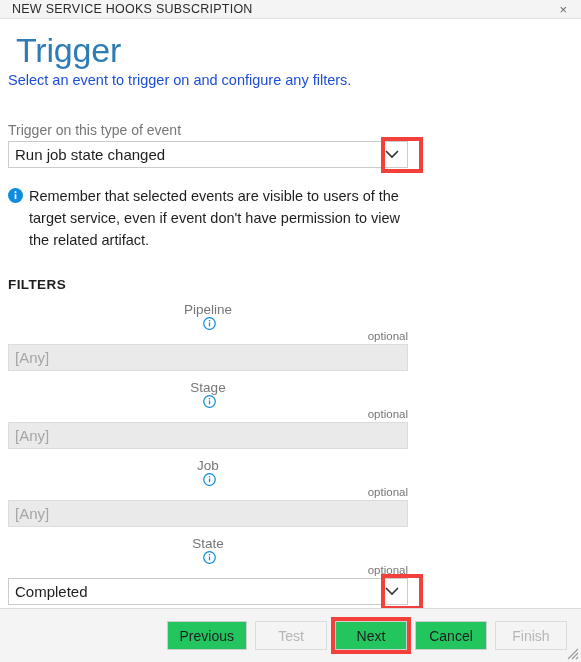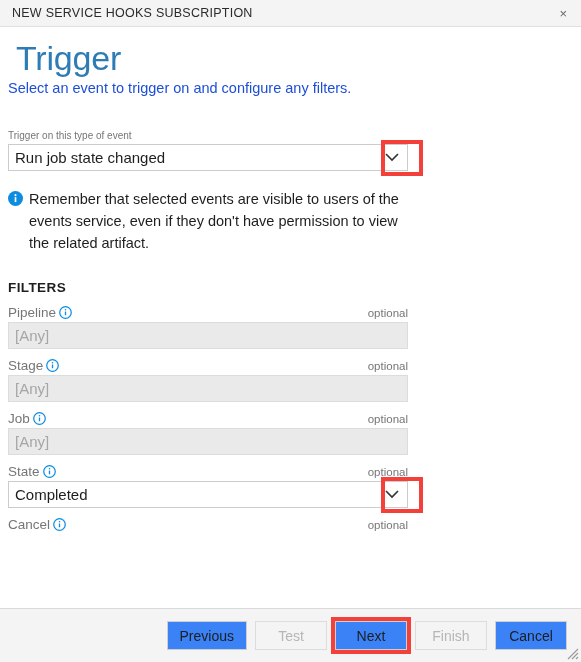--- a/index.html
+++ b/index.html
@@ -11,21 +11,21 @@
     height: 662px;
     background: #ffffff;
     font-family: "Liberation Sans", sans-serif;
     color: #1e1e1e;
     overflow: hidden;
     position: relative;
   }
 
   
   .titlebar {
-    height: 27px;
+    height: 19px;
     background: #f4f4f4;
     border-bottom: 1px solid #e0e0e0;
     display: flex;
     align-items: center;
     justify-content: space-between;
     padding: 0 10px 0 12px;
     box-sizing: border-box;
   }
   .titlebar-text {
     font-size: 12.5px;
@@ -57,21 +57,21 @@
     margin: 0 0 2px 8px;
     letter-spacing: -0.2px;
   }
   .page-subtitle {
     font-size: 14.5px;
     color: #1d4ed8;
     margin: 0 0 34px 0;
   }
 
   .field-label {
-    font-size: 10px;
+    font-size: 14px;
     color: #767676;
     margin-bottom: 3px;
     display: flex;
     align-items: center;
   }
 
   
   .input-row {
     position: relative;
     width: 400px;
@@ -144,20 +144,21 @@
     letter-spacing: 0.4px;
     margin: 26px 0 10px 0;
   }
 
   .filter-block { margin-bottom: 9px; }
   .filter-label-row {
     display: flex;
     align-items: center;
     width: 400px;
     margin-bottom: 2px;
+    flex-direction: column;
   }
   .filter-label {
     font-size: 13.5px;
     color: #767676;
   }
   .info-i {
     margin-left: 3px;
     display: inline-flex;
     align-items: center;
   }
@@ -178,21 +179,21 @@
     border-top: 1px solid #dadada;
     box-sizing: border-box;
     display: flex;
     align-items: center;
     justify-content: flex-end;
     padding-right: 14px;
   }
   .btn {
     min-width: 72px;
     height: 29px;
-    background: #3b82f6;
+    background: #22c55e;
     border: 1px solid #cfcfcf;
     font-size: 14px;
     font-family: "Liberation Sans", sans-serif;
     color: #1e1e1e;
     margin-left: 8px;
     padding: 0 12px;
     cursor: pointer;
     box-sizing: border-box;
   }
   .btn.disabled {
@@ -240,21 +241,21 @@
   </div>
 
   <div class="note">
     <span class="note-icon">
       <svg width="15" height="15" viewBox="0 0 16 16" aria-hidden="true">
         <circle cx="8" cy="8" r="8" fill="#0d8ce0"></circle>
         <rect x="7.1" y="6.6" width="1.8" height="5.2" fill="#ffffff"></rect>
         <circle cx="8" cy="4.4" r="1.1" fill="#ffffff"></circle>
       </svg>
     </span>
-    <span class="note-text">Remember that selected events are visible to users of the events service, even if they don't have permission to view the related artifact.</span>
+    <span class="note-text">Remember that selected events are visible to users of the target service, even if event don't have permission to view the related artifact.</span>
   </div>
 
   <div class="filters-heading">FILTERS</div>
 
   <div id="filters-container">
       <div class="filter-block">
         <div class="filter-label-row">
           <span class="filter-label">Pipeline</span>
           <span class="info-i">
             <svg width="13" height="13" viewBox="0 0 16 16" aria-hidden="true">
@@ -328,20 +329,20 @@
       </div>
     </div>
 
 </div>
 
 <div class="footer">
   <div id="footer-buttons" style="display:flex; align-items:center;">
       <span class="btn-wrap"><button class="btn">Previous</button></span>
       <span class="btn-wrap"><button class="btn disabled" disabled="">Test</button></span>
       <span class="btn-wrap"><button class="btn">Next</button><span class="redbox" style="inset: -4px -4px -4px 4px;"></span></span>
+      <span class="btn-wrap"><button class="btn">Cancel</button></span>
       <span class="btn-wrap"><button class="btn disabled" disabled="">Finish</button></span>
-      <span class="btn-wrap"><button class="btn">Cancel</button></span>
     </div>
 </div>
 
 <svg class="resize-grip" viewBox="0 0 14 14" aria-hidden="true">
   <path d="M13 3 L3 13 M13 7 L7 13 M13 11 L11 13" stroke="#999" stroke-width="1.1" fill="none"></path>
 </svg>
 
 </body></html>

